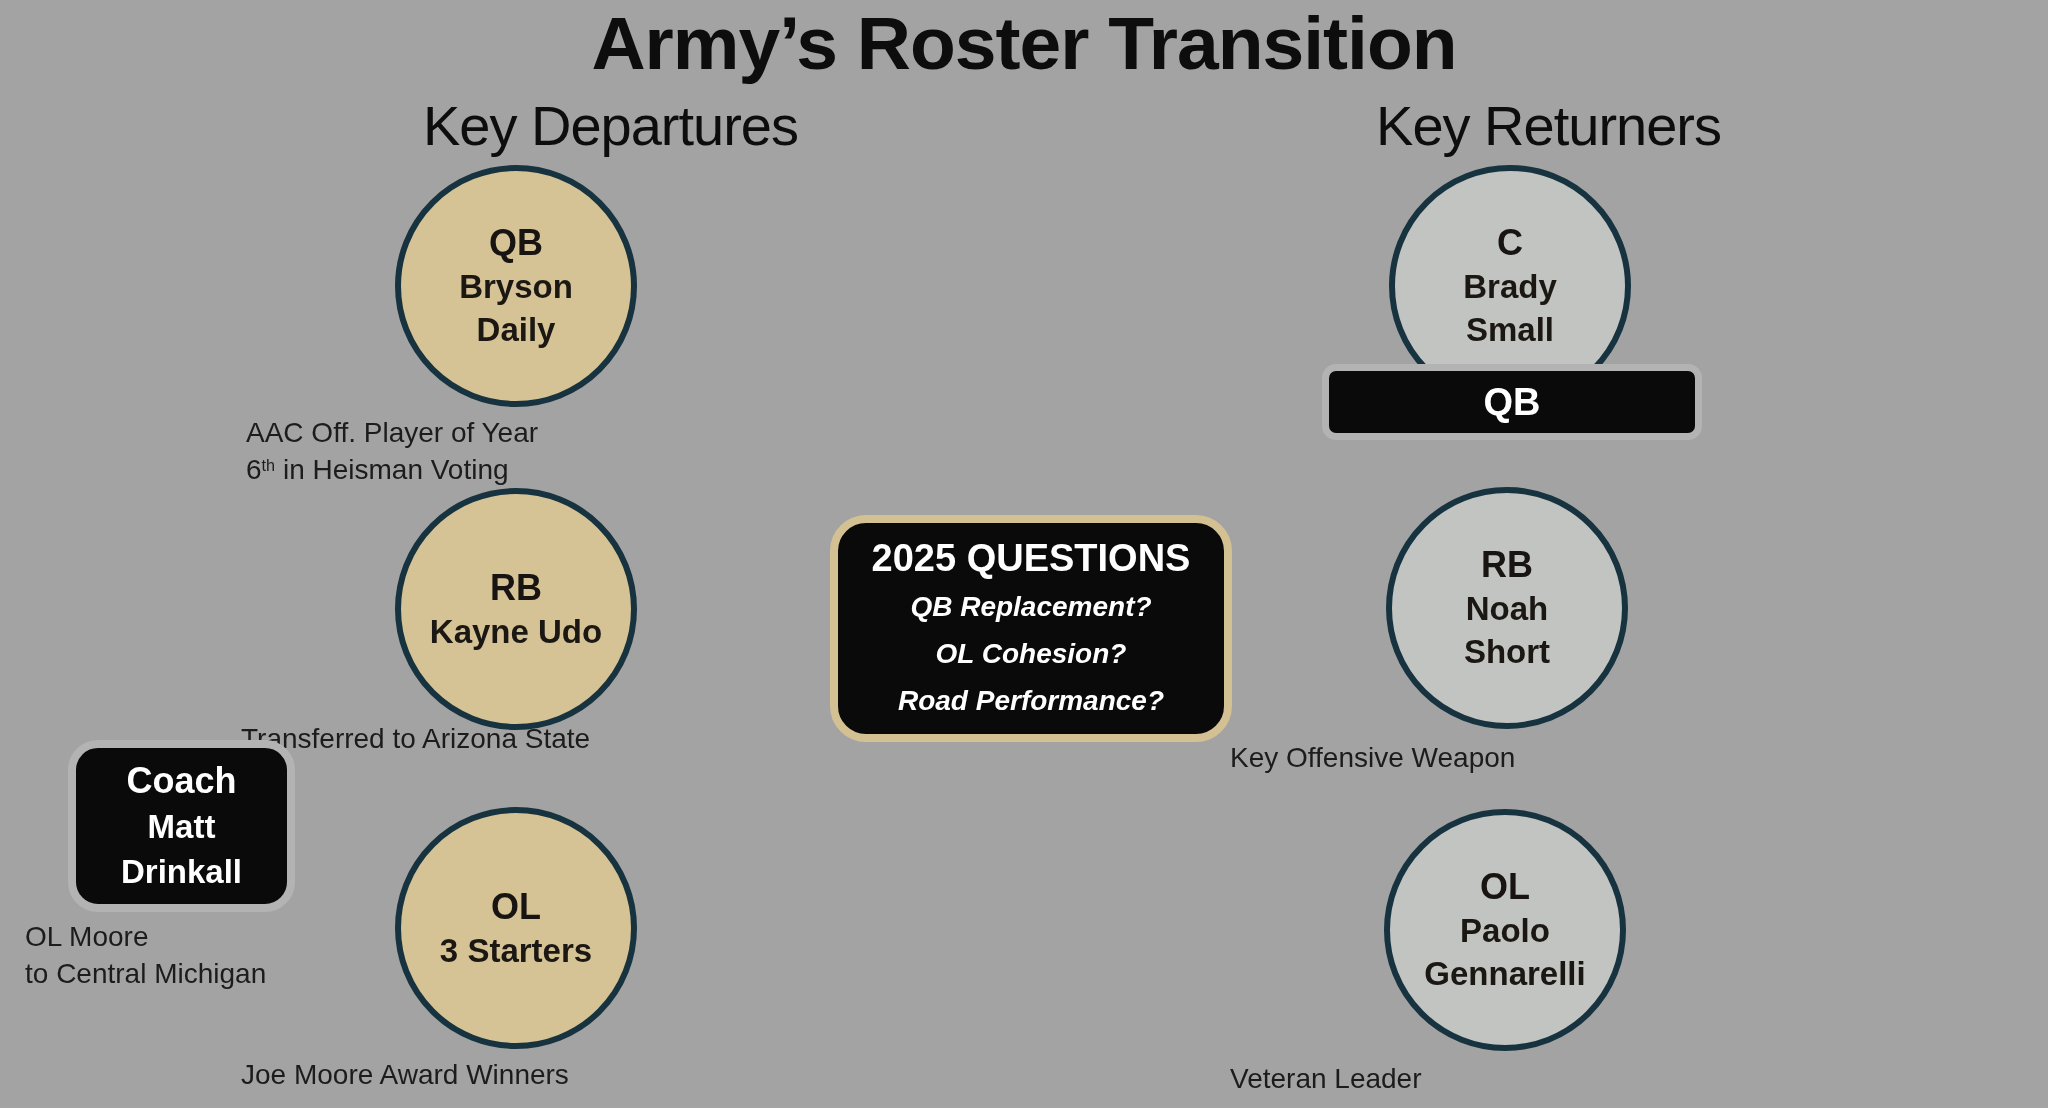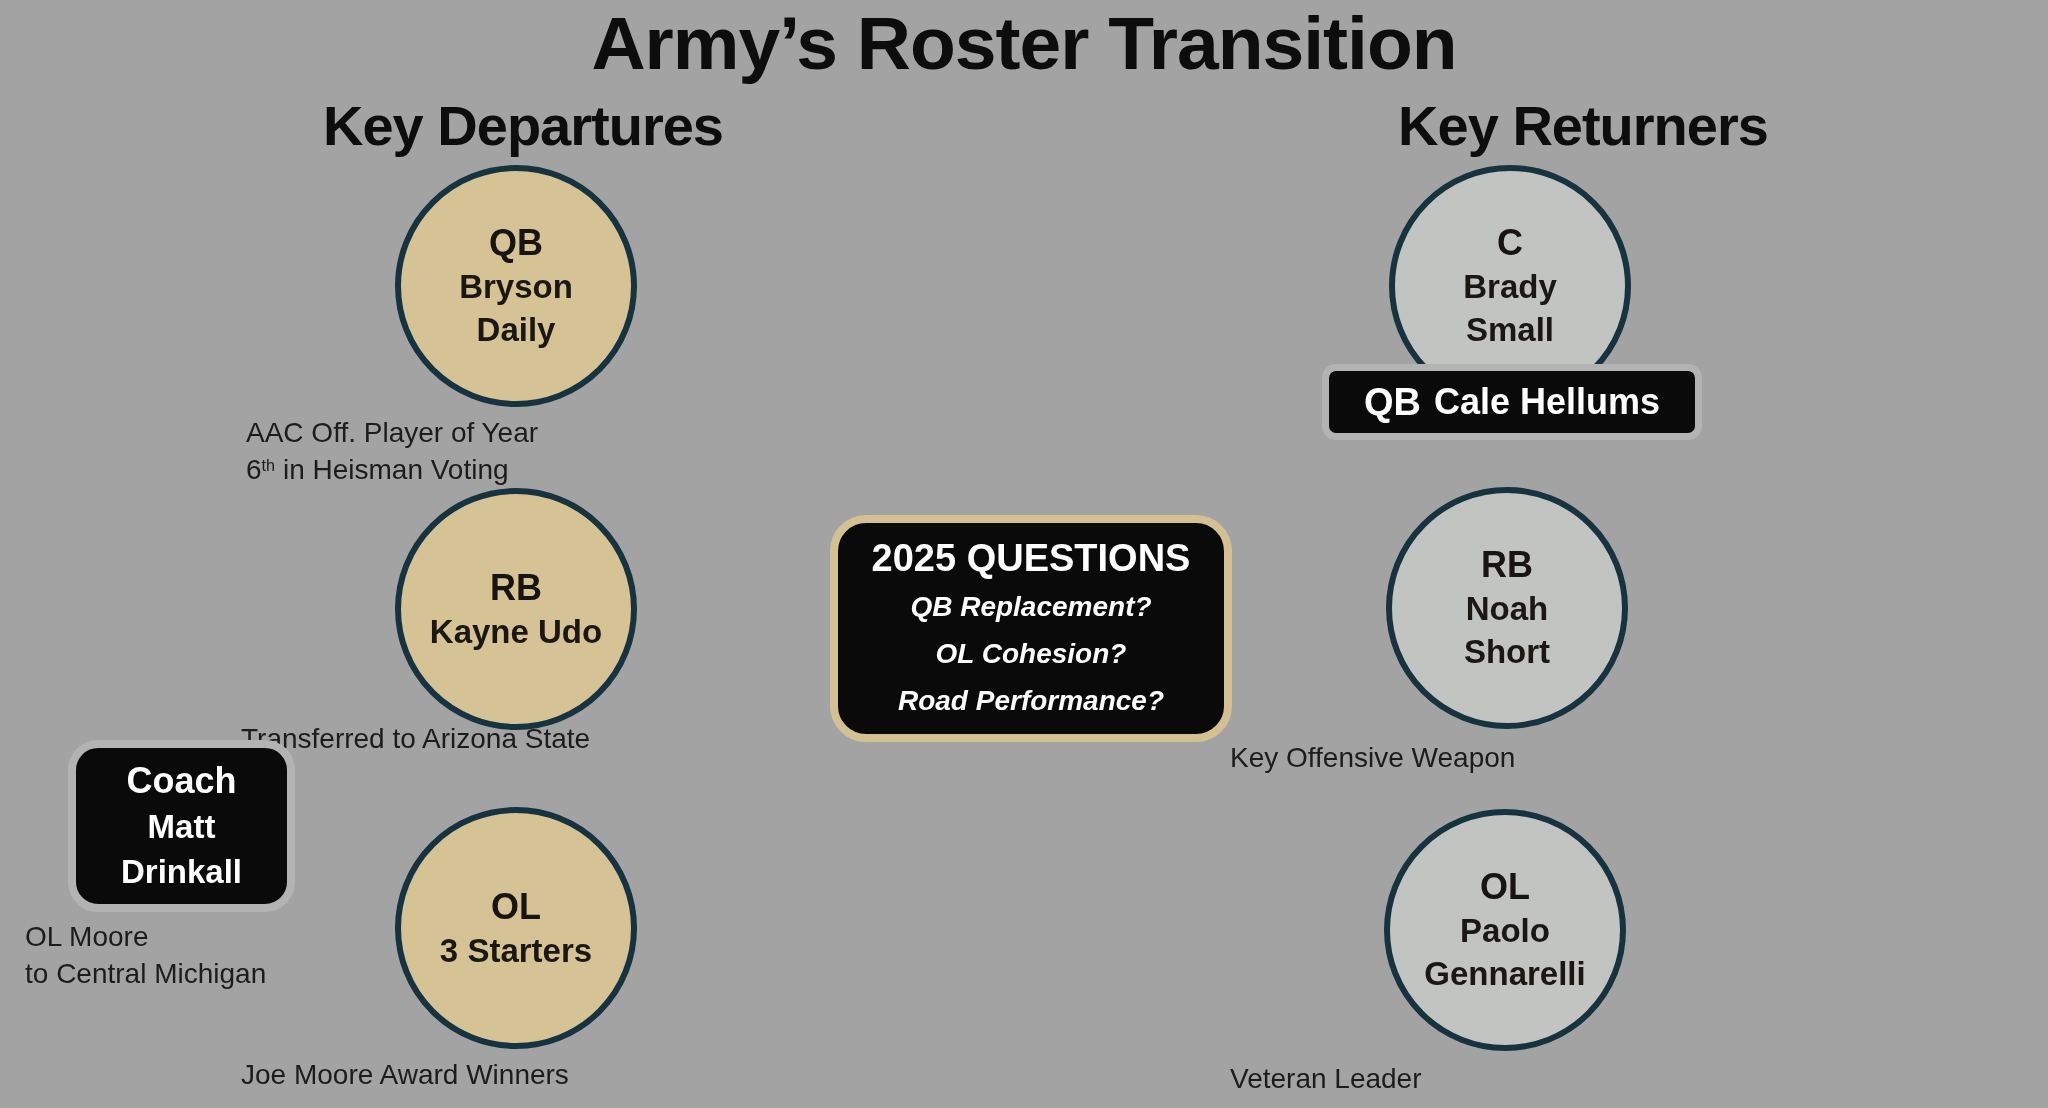--- a/index.html
+++ b/index.html
@@ -11,25 +11,25 @@
   #canvas { position: relative; width: 2048px; height: 1108px; overflow: hidden; background: #a3a3a3; }
 
   .title {
     position: absolute; top: 2px; left: 0; width: 100%;
     margin: 0; text-align: center;
     font-size: 75px; line-height: 82px; font-weight: bold; color: #0d0d0d;
     letter-spacing: -1px;
   }
   .col-header {
     position: absolute; top: 96px;
-    font-size: 56px; line-height: 60px; font-weight: bold; color: #0d0d0d;
-    text-align: center; letter-spacing: -1px;
+    font-size: 56px; line-height: 60px; font-weight: normal; color: #0d0d0d;
+    text-align: right; letter-spacing: -1px;
   }
   .hdr-left  { left: 248px; width: 550px; }
-  .hdr-right { left: 1308px; width: 550px; }
+  .hdr-right { left: 1171px; width: 550px; }
 
   .circle {
     position: absolute; width: 230px; height: 230px;
     border: 6px solid var(--circle-border, #17333f);
     border-radius: 50%;
     display: flex; flex-direction: column; align-items: center; justify-content: center;
     text-align: center;
   }
   .circle.tan  { background: var(--tan-fill, #d5c295); }
   .circle.gray { background: var(--gray-fill, #c2c4c2); }
@@ -148,16 +148,15 @@
     <div class="pos">OL</div>
     <div class="pname">Paolo</div>
     <div class="pname">Gennarelli</div>
   </div>
   <div class="caption" style="left:1230px; top:1060px; width:550px;">
     <div>Veteran Leader</div>
   </div>
 
   <div class="black-box qb-badge">
     <span class="badge-pos">QB</span>
-    <span class="badge-name">Cale Hellums</span>
   </div>
 
 </div>
 
 </body></html>

